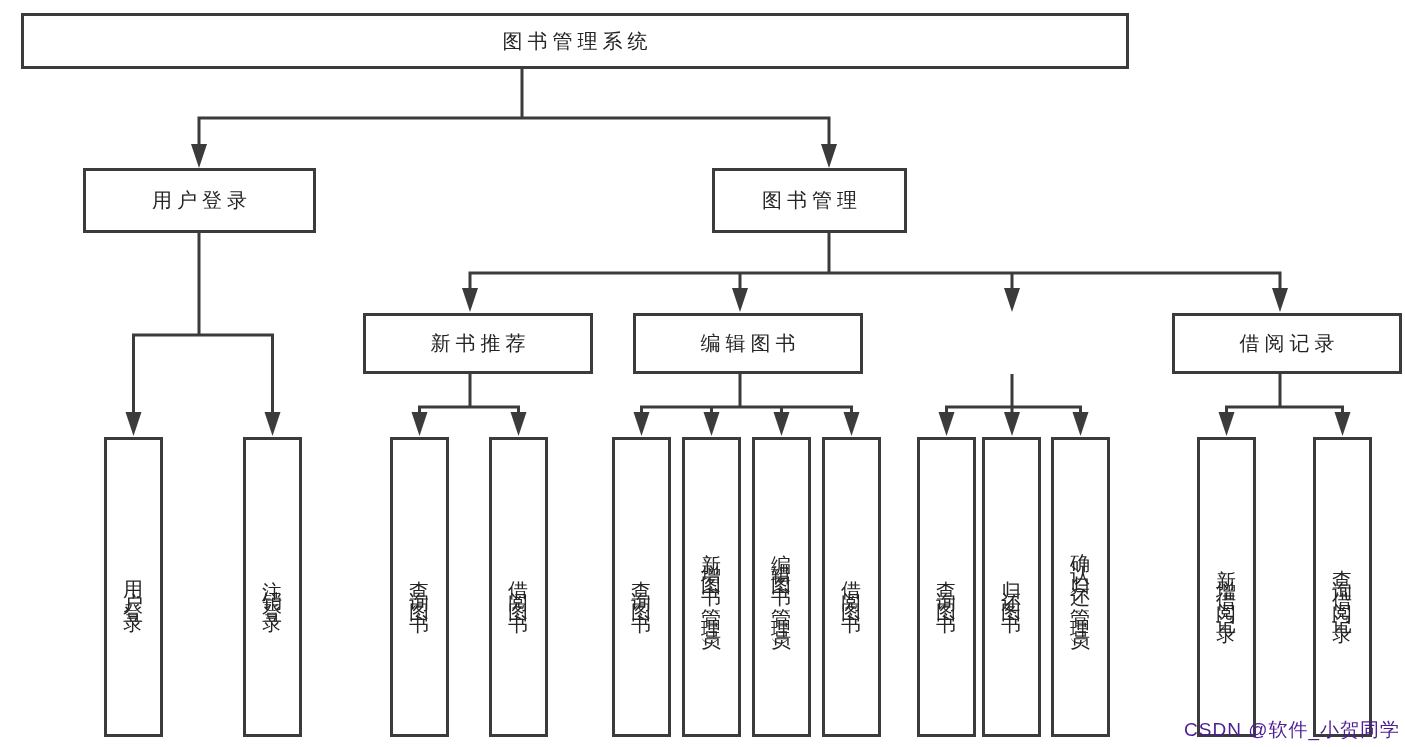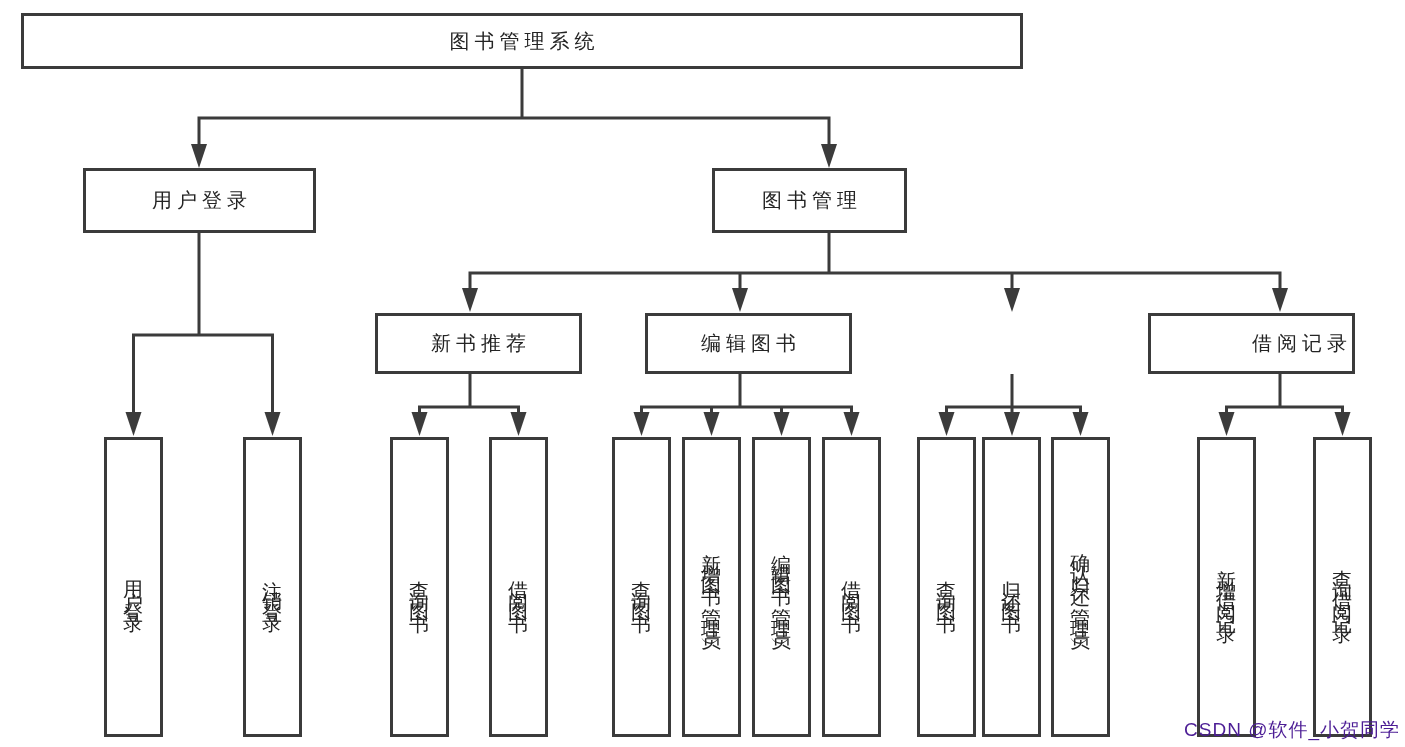--- a/index.html
+++ b/index.html
@@ -33,28 +33,28 @@
     align-items: center;
     justify-content: center;
     color: #242424;
   }
   .h-label {
     font-size: 20px;
     letter-spacing: 5px;
     text-indent: 5px;
     white-space: nowrap;
   }
-  .node.root   { left: 21px;  top: 13px;  width: 1002px; height: 56px; }
+  .node.root   { left: 21px;  top: 13px;  width: 1108px; height: 56px; }
   .node.lv2-a  { left: 83px;  top: 168px; width: 233px;  height: 65px; }
   .node.lv2-b  { left: 712px; top: 168px; width: 195px;  height: 65px; }
-  .node.lv3    { top: 313px; width: 207px; height: 61px; margin-left: 12px; }
+  .node.lv3    { top: 313px; width: 230px; height: 61px; }
   .node.lv3-a  { left: 363px; }
   .node.lv3-b  { left: 633px; }
   .node.lv3-c  { left: 905px; }
-  .node.lv3-d  { left: 1136px; justify-content: flex-end; }
+  .node.lv3-d  { left: 1172px; }
   .node.leaf   { top: 437px; width: 59px; height: 300px; }
   .v-label {
     writing-mode: vertical-rl;
     text-orientation: mixed;
     font-size: 20px;
     line-height: 1;
     letter-spacing: 11px;
     white-space: nowrap;
   }
   .leaf.p1  { left: 104px; }

